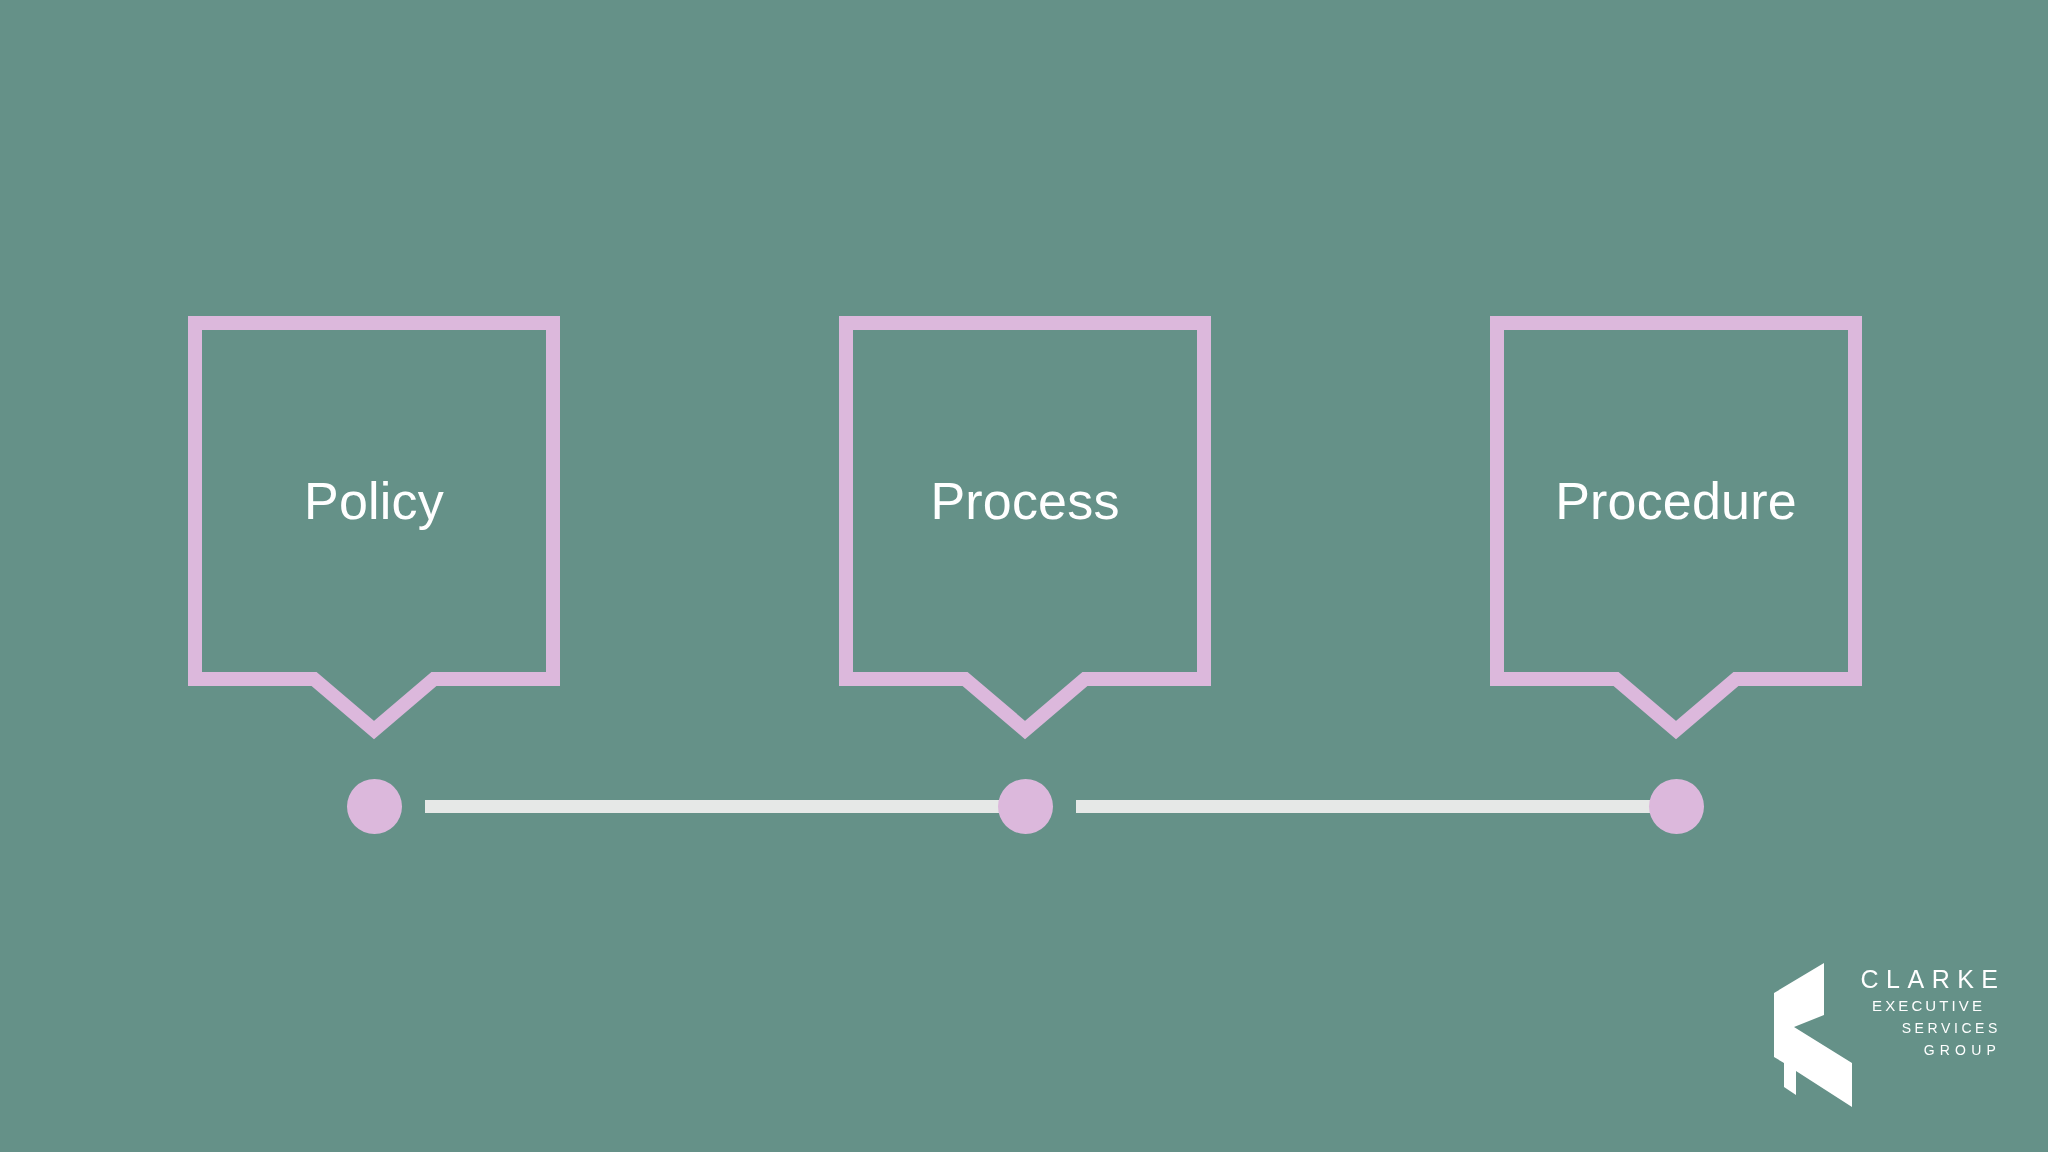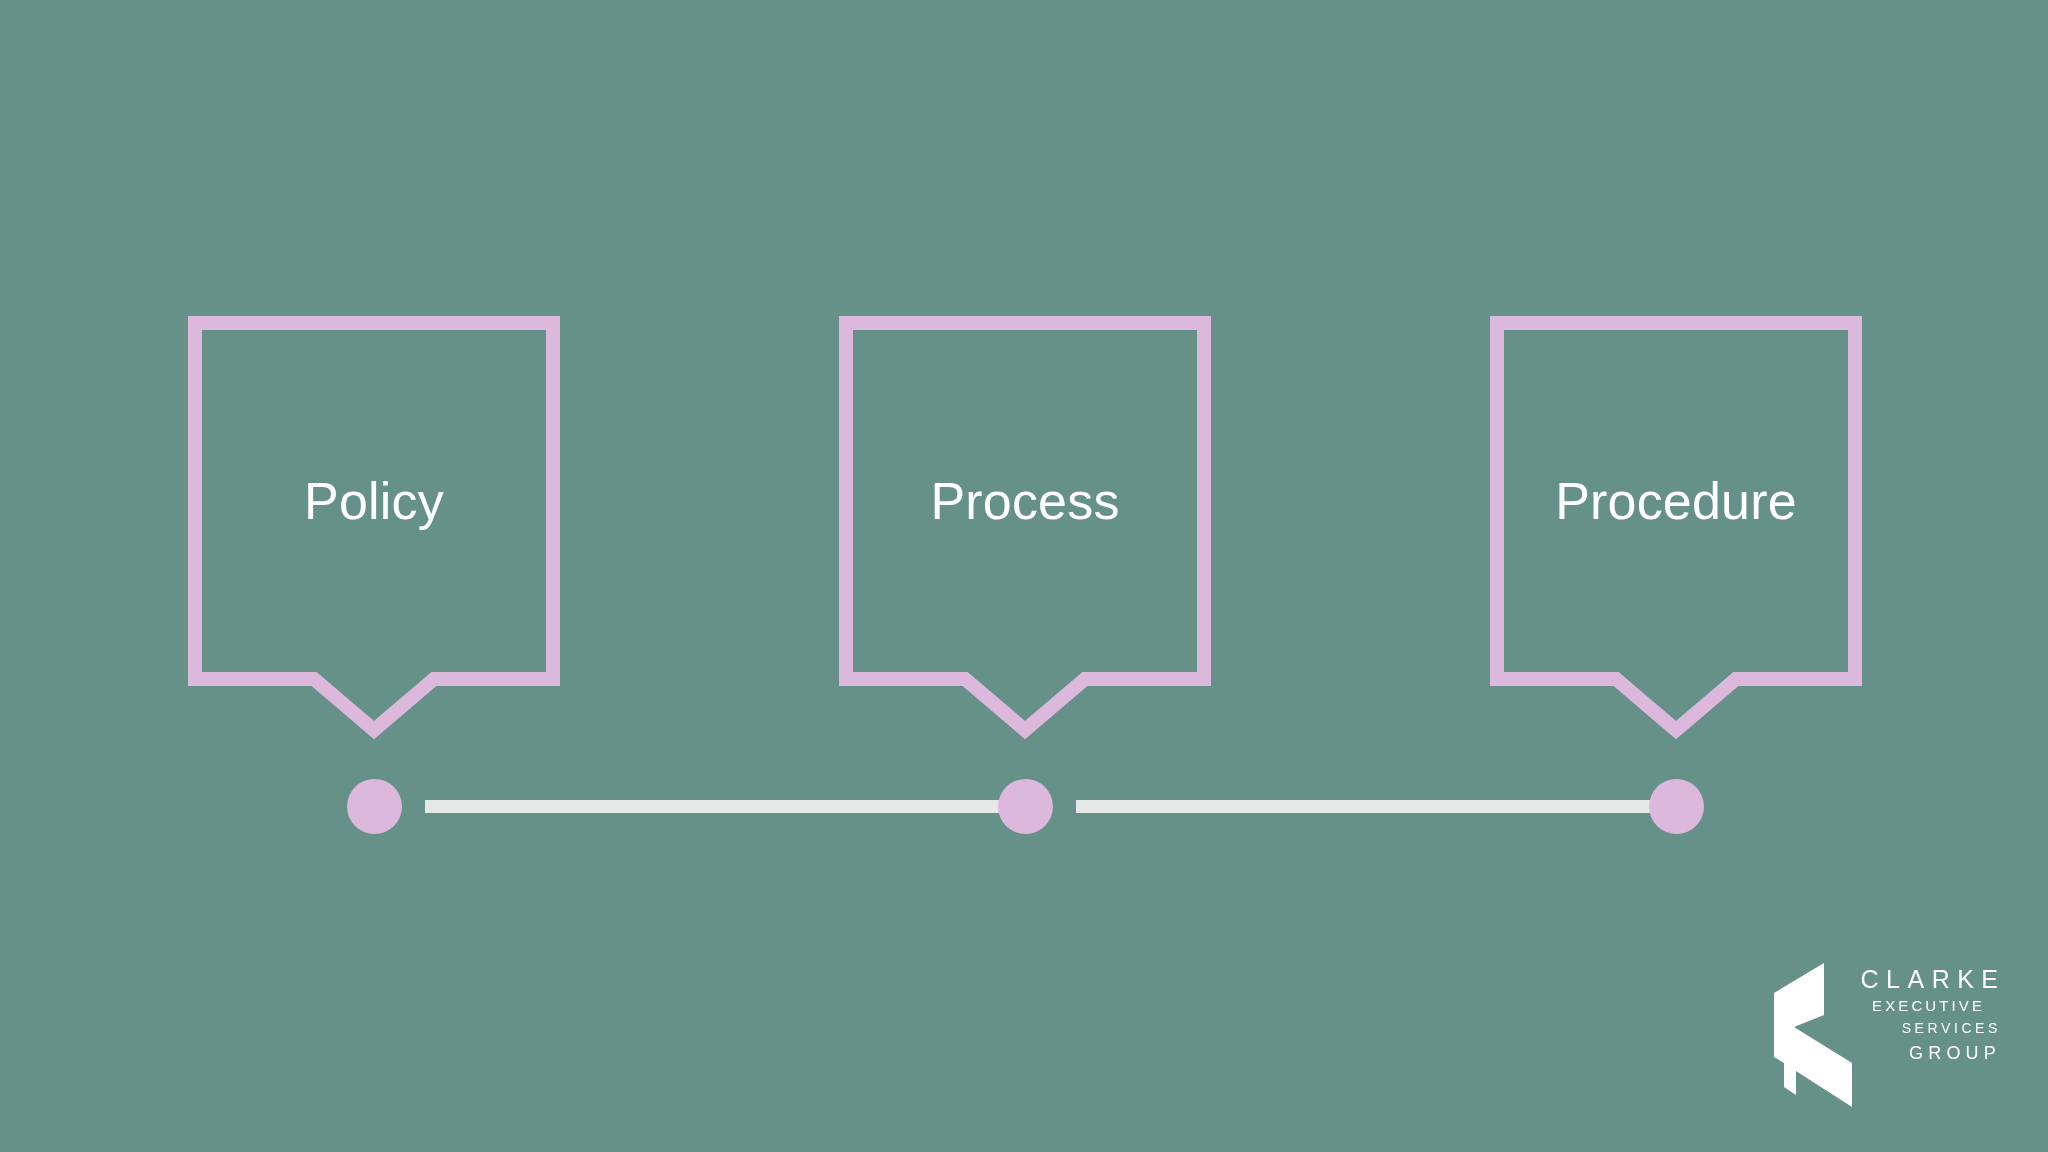--- a/index.html
+++ b/index.html
@@ -141,21 +141,21 @@
   #logo-text .lt-3 {
     display:block;
     font-size:14px;
     letter-spacing:3.6px;
     line-height:1.6;
     text-indent:3.6px;
     font-weight:400;
   }
   #logo-text .lt-4 {
     display:block;
-    font-size:18px;
+    font-size:14px;
     letter-spacing:5.2px;
     line-height:1.6;
     text-indent:5.2px;
     font-weight:400;
   }
 </style>
 </head>
 <body style="background: rgb(101, 145, 136);">
 
 <div id="stage">

